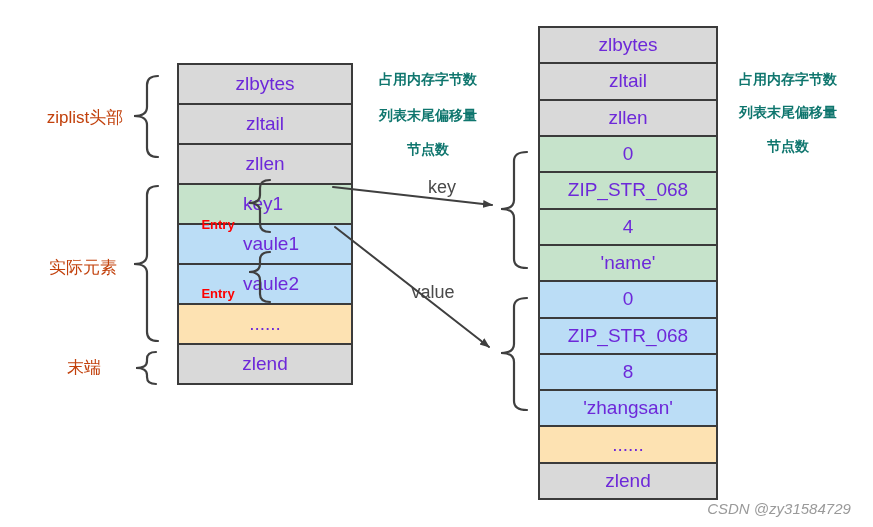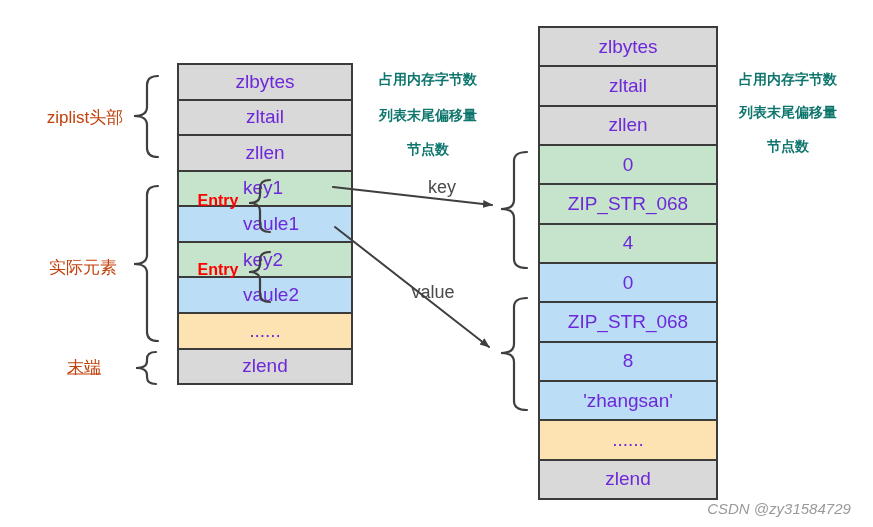--- a/index.html
+++ b/index.html
@@ -26,50 +26,49 @@
   .lbl {
     position:absolute; transform:translate(-50%,-50%);
     color:#c2410c; font-size:17px; white-space:nowrap;
   }
   .red-note {
     position:absolute; transform:translate(-50%,-50%);
     color:#0f766e; font-size:14px; font-weight:bold; white-space:nowrap;
   }
   .entry-lbl {
     position:absolute; transform:translate(-50%,-50%);
-    color:#fe0000; font-size:16px; font-weight:bold; white-space:nowrap;
+    color:#fe0000; font-size:13px; font-weight:bold; white-space:nowrap;margin-top:23px;
   }
   .arrow-lbl {
     position:absolute; transform:translate(-50%,-50%);
     color:#4a4a4a; font-size:18px; white-space:nowrap;
   }
   .watermark {
     position:absolute; transform:translate(-50%,-50%);
     color:#9a9a9a; font-size:15px; white-space:nowrap;
   }
   svg.overlay { position:absolute; left:0; top:0; pointer-events:none; }
   svg.overlay path { fill:none; stroke:#3f3f3f; stroke-width:2.2; stroke-linecap:round; }
   svg.overlay path.arrow-line { stroke-width:2; }
 </style>
 </head>
 <body>
 
 <div class="canvas">
 
   <div class="lbl" style="left:85px; top:117px;">ziplist头部</div>
   <div class="lbl" style="left:83px; top:267px;">实际元素</div>
-  <div class="lbl" style="left:84px; top:367px;text-decoration:underline;">末端</div>
+  <div class="lbl" style="left:84px; top:367px;">末端</div>
 
   <div class="table" style="left:177px; top:63px; width:176px; height:322px;">
     <div class="row gray">zlbytes</div>
     <div class="row gray">zltail</div>
     <div class="row gray">zllen</div>
     <div class="row green entry-name">key1</div>
     <div class="row blue entry-name">vaule1</div>
-    <div class="row green entry-name">key2</div>
     <div class="row blue entry-name">vaule2</div>
     <div class="row orange">......</div>
     <div class="row gray">zlend</div>
   </div>
 
   <div class="entry-lbl" style="left:218px; top:201px;">Entry</div>
   <div class="entry-lbl" style="left:218px; top:270px;">Entry</div>
 
   <div class="red-note" style="left:428px; top:80px;">占用内存字节数</div>
   <div class="red-note" style="left:428px; top:116px;">列表末尾偏移量</div>
@@ -82,20 +81,21 @@
   <div class="arrow-lbl" style="left:442px; top:187px;">key</div>
   <div class="arrow-lbl" style="left:433px; top:292px;">value</div>
 
   <div class="table" style="left:538px; top:26px; width:180px; height:474px;">
     <div class="row gray">zlbytes</div>
     <div class="row gray">zltail</div>
     <div class="row gray">zllen</div>
     <div class="row green">0</div>
     <div class="row green">ZIP_STR_068</div>
     <div class="row green">4</div>
+    <div class="row green">'name'</div>
     <div class="row blue">0</div>
     <div class="row blue">ZIP_STR_068</div>
     <div class="row blue">8</div>
     <div class="row blue">'zhangsan'</div>
     <div class="row orange">......</div>
     <div class="row gray">zlend</div>
   </div>
 
   <svg class="overlay" width="873" height="527" viewBox="0 0 873 527">
     <defs>

